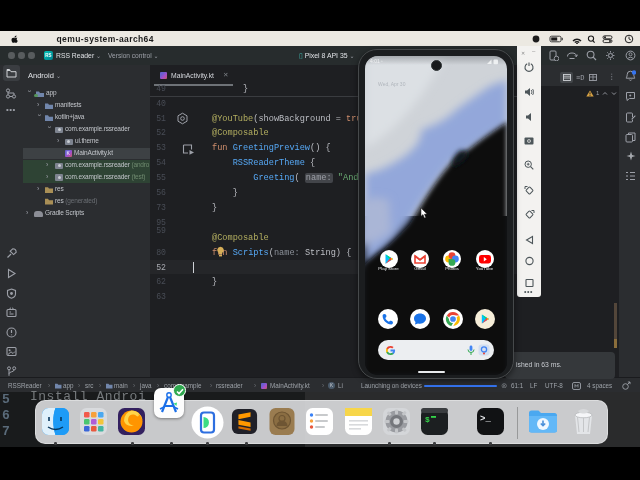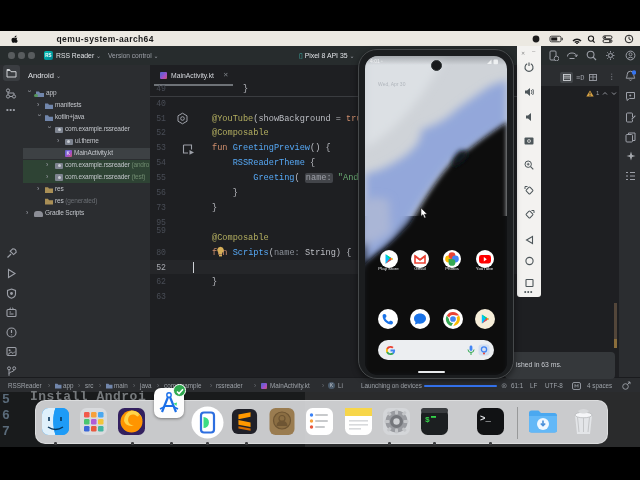--- a/index.html
+++ b/index.html
@@ -514,21 +514,21 @@
 
     <svg class="abs" style="left:55px;top:152px" width="8" height="11" viewBox="0 0 8 11">
         <path d="M1 0 L1 8.2 L3 6.6 L4.4 10 L5.8 9.4 L4.4 6.2 L7 6 Z" fill="#fff" stroke="#222" stroke-width="0.5"></path>
       </svg>
   </div>
 </div>
 
 <div class="abs" id="desk">
   <div id="term">
     <div class="abs mono" style="left:2px;top:0px;font-size:13px;font-weight:bold;color:#5a6b7a;line-height:16px">5<br>6<br>7</div>
-    <div class="abs mono" style="left:30px;top:-3px;font-size:13px;font-weight:bold;color:#75797c;letter-spacing:0.5px">Install Androi</div>
+    <div class="abs mono" style="left:30px;top:-3px;font-size:13px;font-weight:normal;color:#75797c;letter-spacing:0.5px">Install Androi</div>
   </div>
   <div id="dock">
 
     <div class="dicon" style="left:5px"><svg width="29" height="29" viewBox="0 0 29 29">
           <rect x="1" y="1" width="27" height="27" rx="6.5" fill="#1e9bf6"></rect>
           <path d="M1 1 h13.5 c-3 8-3 18 0 27 H7.5 A6.5 6.5 0 0 1 1 21.5 V7.5 A6.5 6.5 0 0 1 7.5 1 Z" fill="#dff0fb"></path>
           <path d="M14.5 1 H21.5 A6.5 6.5 0 0 1 28 7.5 V21.5 A6.5 6.5 0 0 1 21.5 28 H14.5 c-3-9-3-19 0-27 z" fill="#1e9bf6"></path>
           <path d="M8 10 v4 M20 10 v4" stroke="#07365c" stroke-width="1.6"></path>
           <path d="M7 20 q7.5 5 15 0" fill="none" stroke="#07365c" stroke-width="1.4"></path>
         </svg></div>

